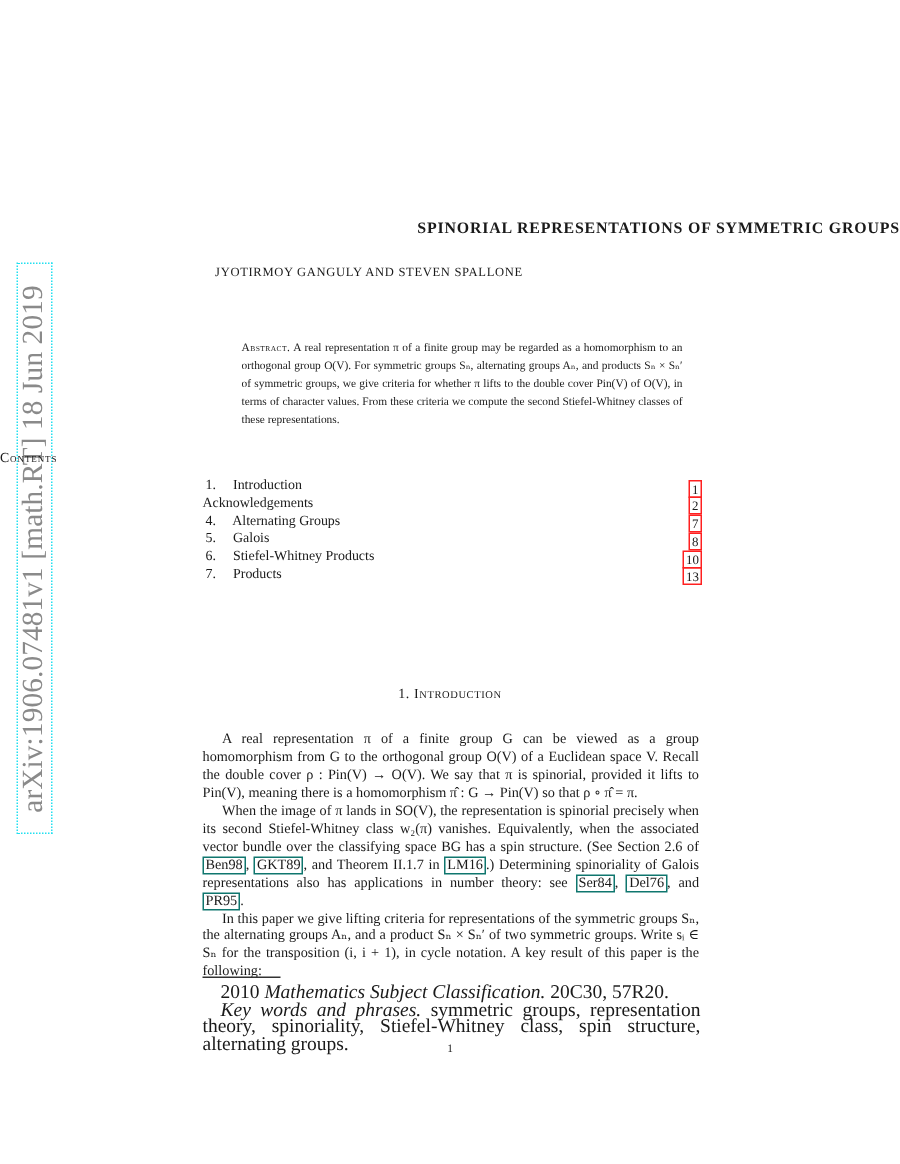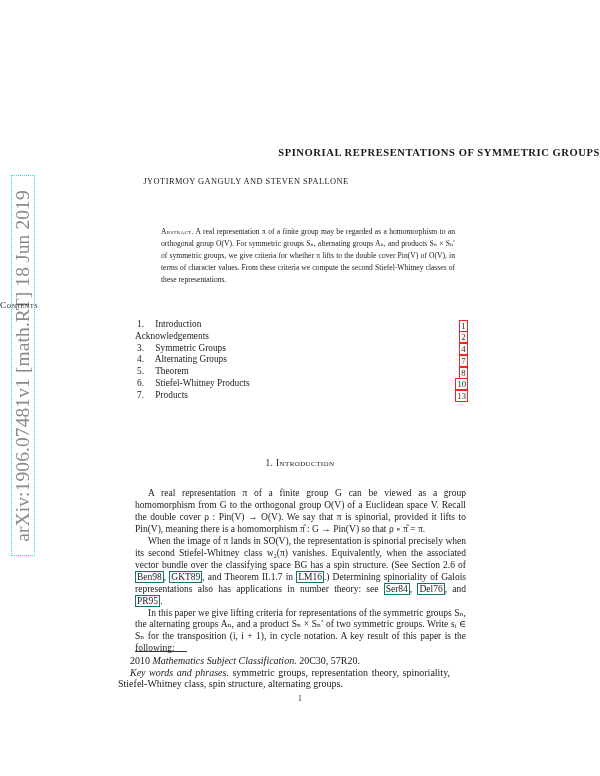--- a/index.html
+++ b/index.html
@@ -51,22 +51,22 @@
       font-size: 9.5px; line-height: 11.95px; text-align: justify;
     }
     .body-text p { margin: 0; text-indent: 13px; }
     .cite { border: 1px solid #0f766e; padding: 0 1px; }
     i { font-style: italic; }
     .footrule {
       position: absolute; left: 135px; top: 651px; width: 52px; height: 0;
       border-top: 1px solid #333;
     }
     .footnotes {
-      position: absolute; left: 118px; width: 332px; top: 655px;
-      font-size: 10px; line-height: 11.5px; text-align: justify;
+      position: absolute; left: 135px; width: 332px; top: 655px;
+      font-size: 13px; line-height: 11.5px; text-align: justify;
     }
     .footnotes p { margin: 0; text-indent: 12px; }
     .page-num {
       position: absolute; left: 0; width: 600px; top: 694px; text-align: center; font-size: 7.6px;
     }
   </style>
 </head>
 <body>
 
 <div class="stamp">
@@ -87,32 +87,27 @@
   <div class="toc-row">
     <span class="toc-num">1.</span>
     <span>Introduction</span>
     <span class="toc-page">1</span>
   </div>
   <div class="toc-row">
     <span>Acknowledgements</span>
     <span class="toc-page">2</span>
   </div>
   <div class="toc-row">
-    <span class="toc-num">3.</span>
-    <span>Symmetric Groups</span>
-    <span class="toc-page">4</span>
-  </div>
-  <div class="toc-row">
     <span class="toc-num">4.</span>
     <span>Alternating Groups</span>
     <span class="toc-page">7</span>
   </div>
   <div class="toc-row">
     <span class="toc-num">5.</span>
-    <span>Theorem</span>
+    <span>Galois</span>
     <span class="toc-page">8</span>
   </div>
   <div class="toc-row">
     <span class="toc-num">6.</span>
     <span>Stiefel-Whitney Products</span>
     <span class="toc-page">10</span>
   </div>
   <div class="toc-row">
     <span class="toc-num">7.</span>
     <span>Products</span>

